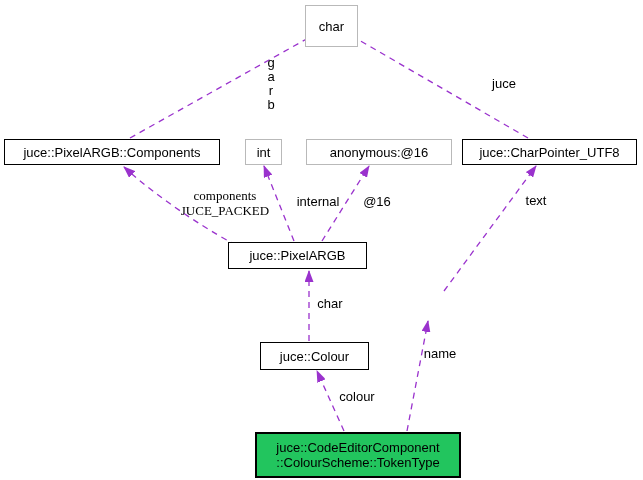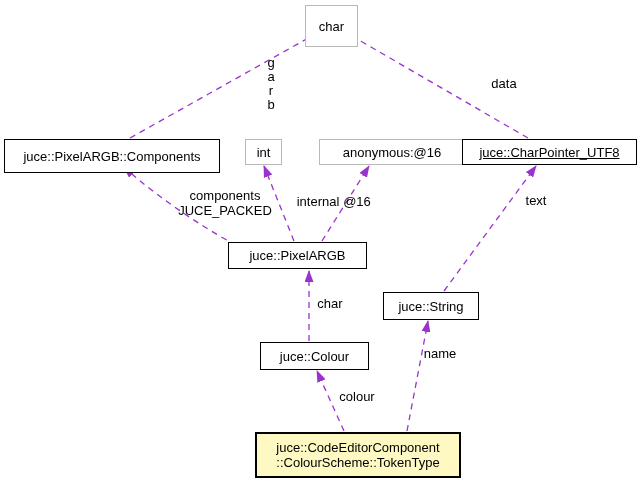--- a/index.html
+++ b/index.html
@@ -9,21 +9,21 @@
   .edge { fill:none; stroke:#9a32cd; stroke-width:1.3; stroke-dasharray:6 5; }
   .arrowhead-fill { fill:#9a32cd; }
   .node {
     position:absolute; box-sizing:border-box;
     background:#ffffff; border:1.5px solid #000000;
     display:flex; align-items:center; justify-content:center;
     font-size:13px; color:#000000; text-align:center;
     white-space:pre-line; line-height:15px;
   }
   .node.plain { border:1px solid #b9b9b9; }
-  .node.main  { background:#fef9c3; border:2px solid #000000; }
+  .node.main  { background:#22c55e; border:2px solid #000000; }
   .edge-label {
     position:absolute; transform:translateX(-50%);
     font-size:13px; color:#000000; white-space:pre-line;
     text-align:center; line-height:14px;
   }
 </style>
 </head>
 <body>
 
 <div class="canvas">
@@ -40,50 +40,49 @@
     <path class="edge" d="M 294,241 L 264,166" marker-end="url(#arrow)"></path>
     <path class="edge" d="M 322,241 L 369,166" marker-end="url(#arrow)"></path>
     <path class="edge" d="M 444,291 L 536,166" marker-end="url(#arrow)"></path>
     <path class="edge" d="M 309,341 L 309,271" marker-end="url(#arrow)"></path>
     <path class="edge" d="M 344,431 L 317,371" marker-end="url(#arrow)"></path>
     <path class="edge" d="M 407,431 L 428,321" marker-end="url(#arrow)"></path>
   </svg>
 
   <div class="node plain" style="left:305px; top:5px; width:53px; height:42px;">char</div>
 
-  <div class="node" style="left:4px; top:139px; width:216px; height:34px;">juce::PixelARGB::Components</div>
+  <div class="node" style="left:4px; top:139px; width:216px; height:26px;">juce::PixelARGB::Components</div>
 
   <div class="node plain" style="left:245px; top:139px; width:37px; height:26px;">int</div>
 
-  <div class="node plain" style="left:306px; top:139px; width:146px; height:26px;margin-left:13px;">anonymous:@16</div>
+  <div class="node plain" style="left:306px; top:139px; width:146px; height:26px;">anonymous:@16</div>
 
-  <div class="node" style="left:462px; top:139px; width:175px; height:26px;text-decoration:underline;">juce::CharPointer_UTF8</div>
+  <div class="node" style="left:462px; top:139px; width:175px; height:26px;">juce::CharPointer_UTF8</div>
 
   <div class="node" style="left:228px; top:242px; width:139px; height:27px;">juce::PixelARGB</div>
 
-  <div class="node" style="left:383px; top:292px; width:96px; height:28px;">juce::String</div>
 
   <div class="node" style="left:260px; top:342px; width:109px; height:28px;">juce::Colour</div>
 
   <div class="node main" style="left:255px; top:432px; width:206px; height:46px;">juce::CodeEditorComponent
 ::ColourScheme::TokenType</div>
 
   <div class="edge-label" style="left:271px; top:56px;">g
 a
 r
 b</div>
 
-  <div class="edge-label" style="left:504px; top:77px;">data</div>
+  <div class="edge-label" style="left:504px; top:77px;">juce</div>
 
-  <div class="edge-label" style="left:225px; top:188px; line-height:15px;">components
+  <div class="edge-label" style="left:225px; top:188px; line-height:15px;font-family:Liberation Serif, serif;">components
 JUCE_PACKED</div>
 
   <div class="edge-label" style="left:318px; top:195px;">internal</div>
 
-  <div class="edge-label" style="left:357px; top:195px;">@16</div>
+  <div class="edge-label" style="left:377px; top:195px;">@16</div>
 
   <div class="edge-label" style="left:536px; top:194px;">text</div>
 
   <div class="edge-label" style="left:330px; top:297px;">char</div>
 
   <div class="edge-label" style="left:440px; top:347px;">name</div>
 
   <div class="edge-label" style="left:357px; top:390px;">colour</div>
 
 </div>

